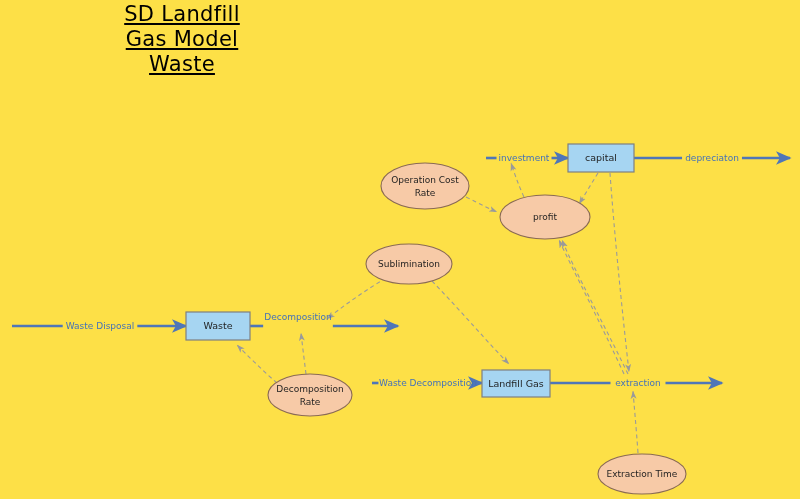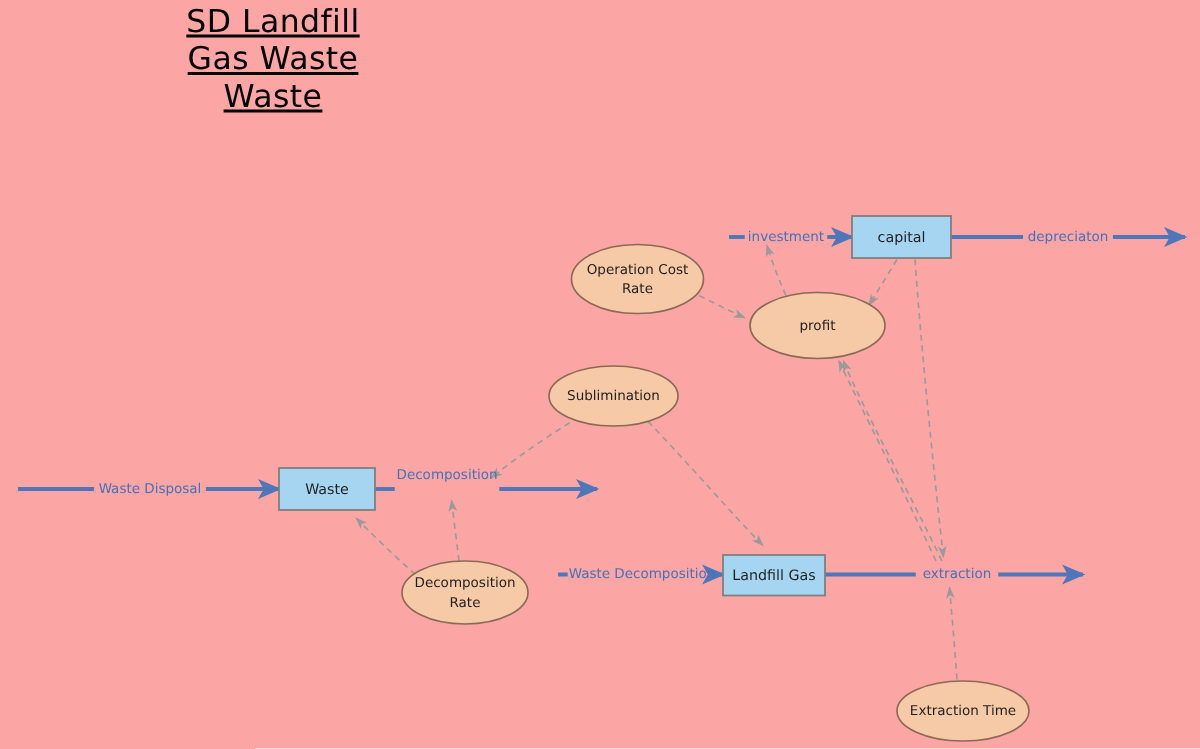--- a/index.html
+++ b/index.html
@@ -4,21 +4,21 @@
 <style>
   html, body {
     margin: 0;
     padding: 0;
     background: #ffffff;
   }
   #canvas {
     position: relative;
     width: 800px;
     height: 499px;
-    background: #fca5a5;
+    background: #fde047;
     overflow: hidden;
     font-family: "DejaVu Sans", sans-serif;
   }
   #diagram-svg {
     position: absolute;
     left: 0;
     top: 0;
     width: 800px;
     height: 499px;
   }
@@ -80,21 +80,21 @@
     fill: none;
   }
 </style>
 </head>
 <body>
 
 <div id="canvas">
 
   <div class="title-block">
     <span class="title-line">SD Landfill</span>
-    <span class="title-line">Gas Waste</span>
+    <span class="title-line">Gas Model</span>
     <span class="title-line">Waste</span>
   </div>
 
   <svg id="diagram-svg" viewBox="0 0 800 499">
     <defs>
       <marker id="flow-arrow" markerWidth="7" markerHeight="7" refX="5.4" refY="3" orient="auto" markerUnits="strokeWidth">
         <path d="M0,0.4 L6,3 L0,5.6 L1.5,3 Z" fill="#4f76b8"></path>
       </marker>
       <marker id="link-arrow" markerWidth="9" markerHeight="9" refX="7.2" refY="3.2" orient="auto" markerUnits="strokeWidth">
         <path d="M0,0.5 L7.4,3.2 L0,5.9 L1.9,3.2 Z" fill="#9a9a9a"></path>

